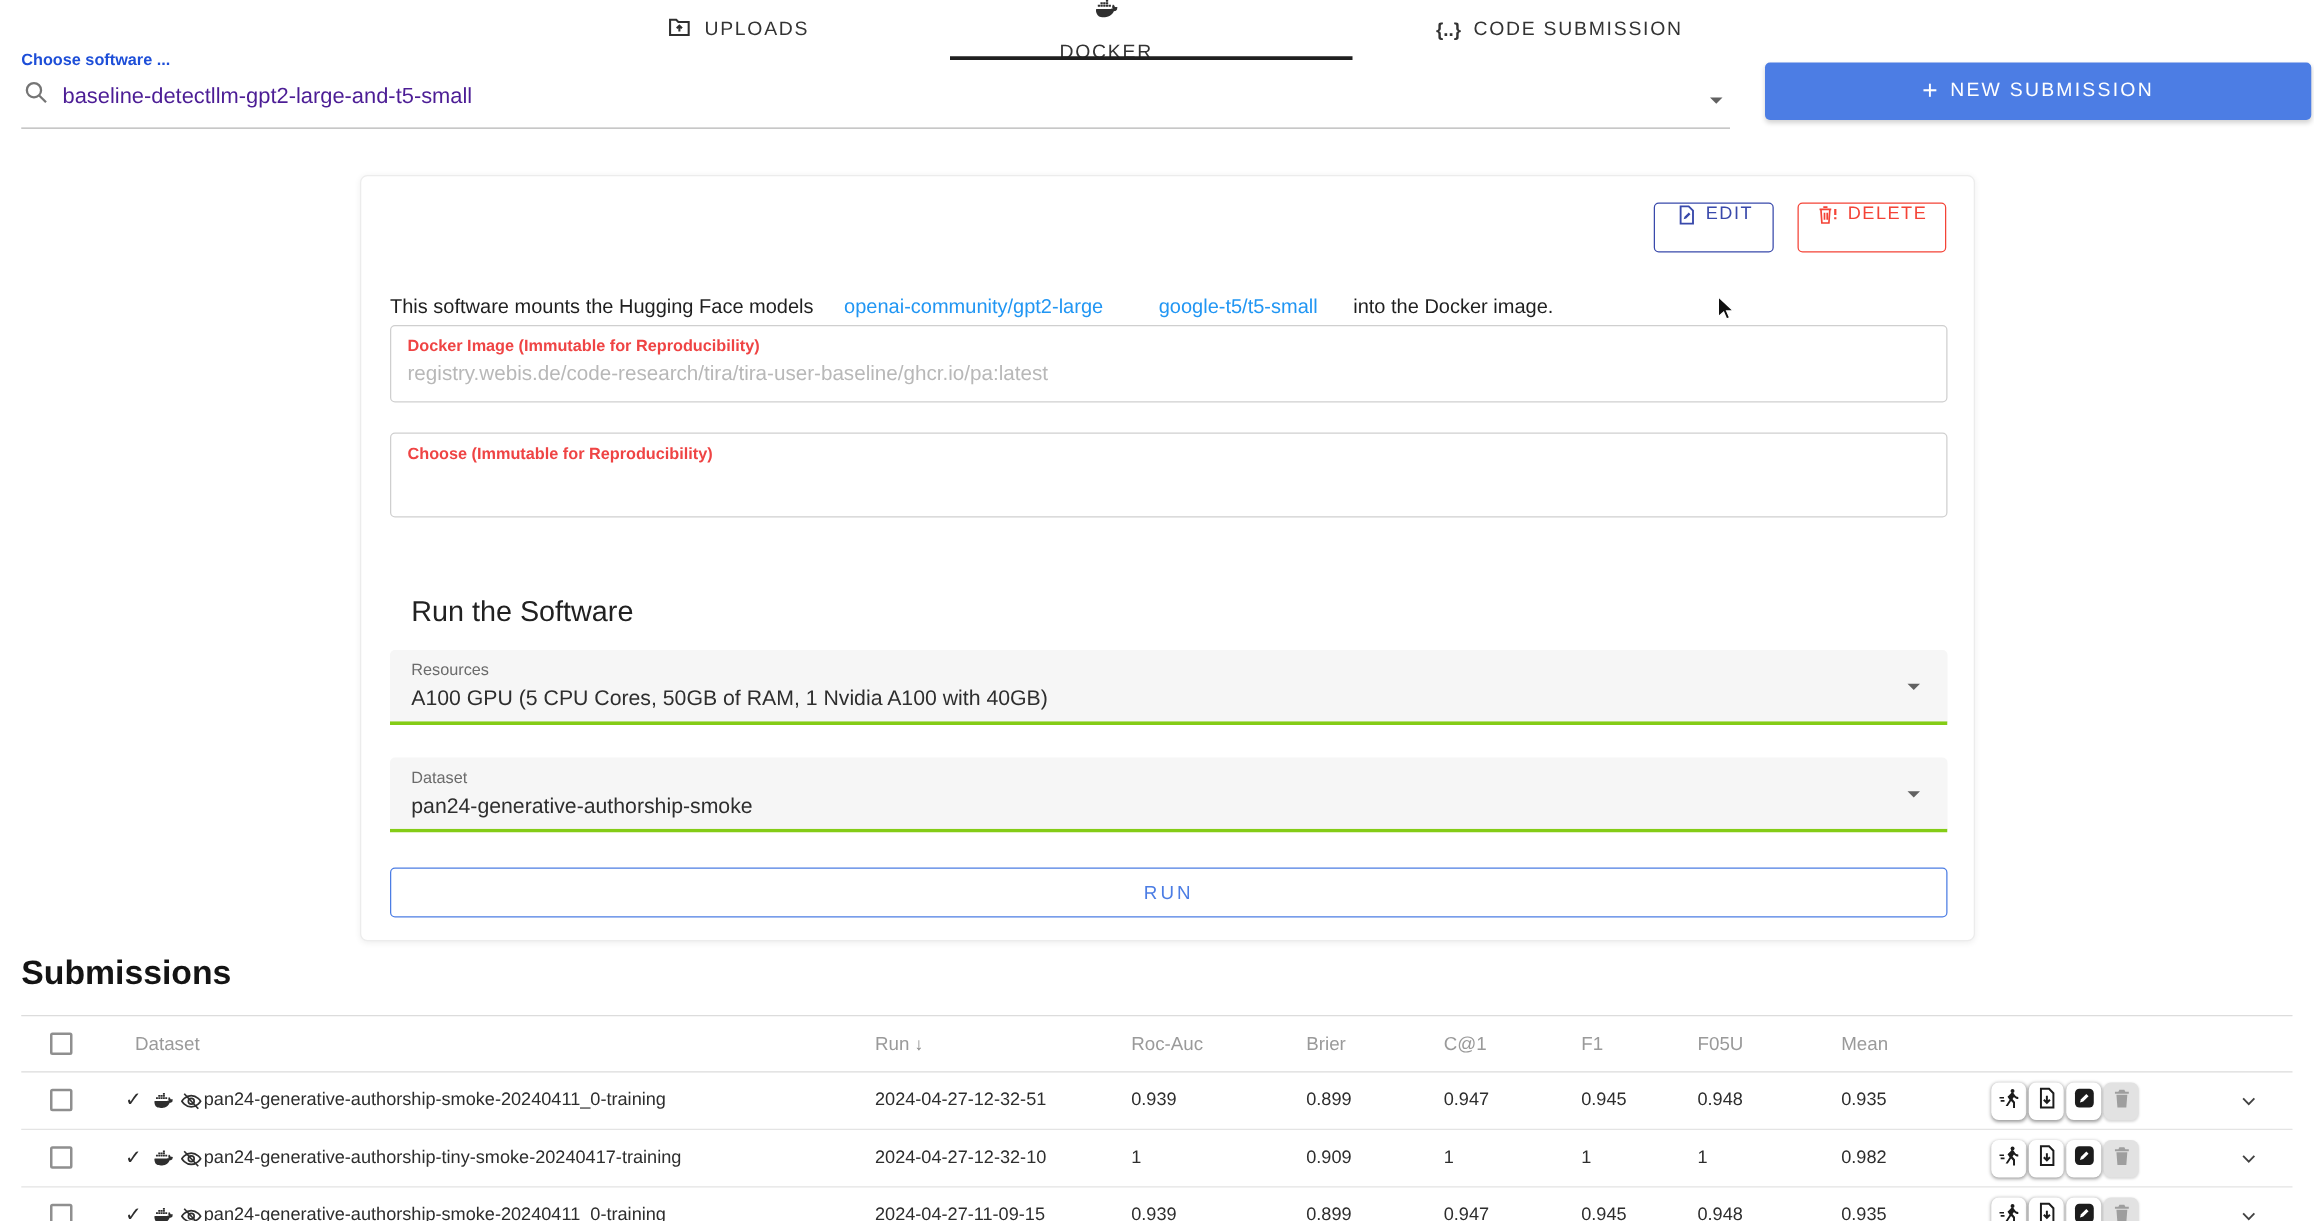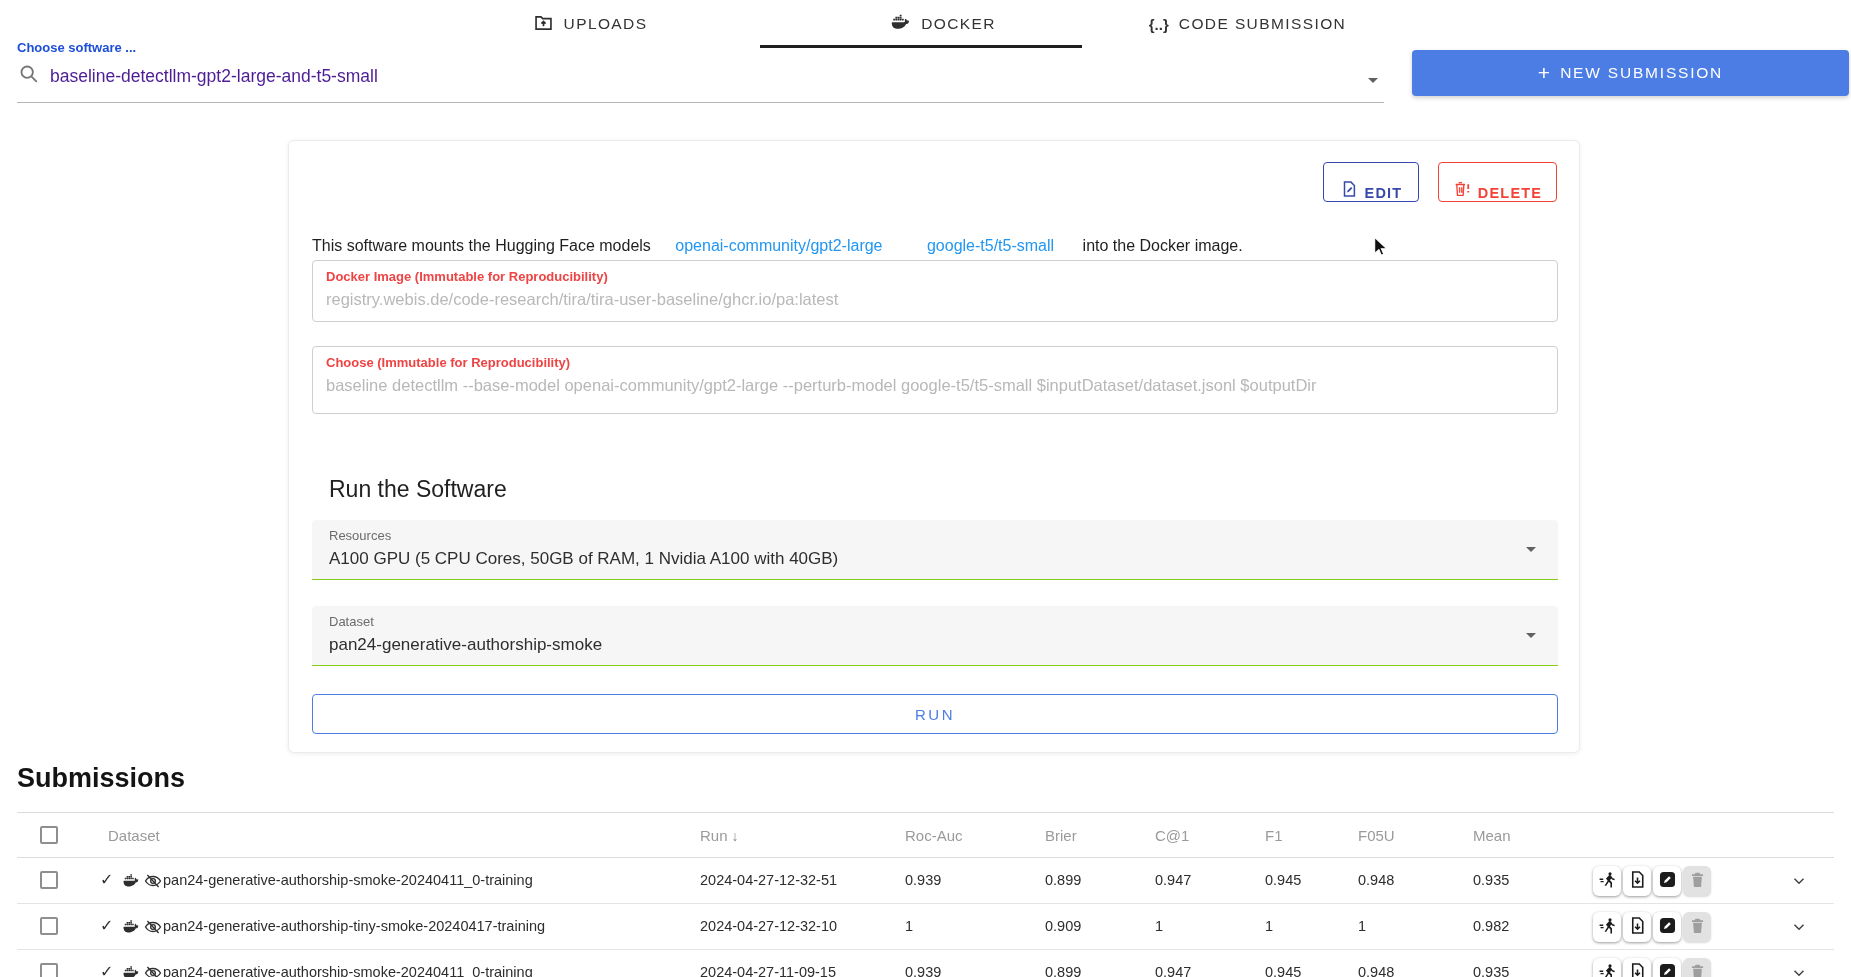--- a/index.html
+++ b/index.html
@@ -20,39 +20,39 @@
   .sw-value { left:50px; top:66px; font-size:17.5px; color:#4c1d95; }
   .sw-underline { left:17px; top:102px; width:1367px; height:1px; background:#b5b5b5; }
   .caret { width:0; height:0; border-left:5px solid transparent; border-right:5px solid transparent;
            border-top:5px solid #616161; }
 
   
   .btn-primary { left:1412px; top:50px; width:437px; height:46px; background:var(--primary-blue,#4c7de4);
     border-radius:4px; color:#fff; display:flex; align-items:center; justify-content:center; gap:10px;
     font-size:15.5px; letter-spacing:1.8px; font-weight:500; box-shadow:0 2px 4px rgba(0,0,0,.18); cursor:pointer; }
   .btn-primary .plus { font-size:21px; font-weight:400; letter-spacing:0; }
-  .btn-outline { height:40px; border-radius:4px; display:flex; align-items:flex-end; justify-content:center;
-    gap:7px; font-size:14.5px; letter-spacing:1.2px; font-weight:700; background:#fff; cursor:pointer; }
+  .btn-outline { height:40px; border-radius:4px; display:flex; align-items:flex-start; justify-content:center;
+    gap:7px; font-size:14.5px; letter-spacing:1.2px; font-weight:400; background:#fff; cursor:pointer; }
   .btn-edit { left:1034px; top:21px; width:96px; border:1px solid var(--edit-indigo,#3949ab); color:var(--edit-indigo,#3949ab); }
   .btn-delete { left:1149px; top:21px; width:119px; border:1px solid var(--delete-red,#f44336); color:var(--delete-red,#f44336); }
   .btn-outline svg { width:18px; height:18px; }
   .btn-run { left:23px; top:553px; width:1246px; height:40px; border:1px solid var(--primary-blue,#4c7de4);
     border-radius:4px; color:var(--primary-blue,#4c7de4); display:flex; align-items:center; justify-content:center;
     font-size:15px; letter-spacing:2.5px; font-weight:500; background:#fff; cursor:pointer; }
 
   
   .card { left:288px; top:140px; width:1292px; height:613px; background:#fff;
     border:1px solid #ececec; border-radius:6px; box-shadow:0 1px 5px rgba(0,0,0,.07); }
   .mount-line { left:23px; top:96px; font-size:16px; color:#1f1f1f; white-space:nowrap; }
   .mount-line a { color:var(--link-blue,#2196f3); text-decoration:none; margin:0 20px; cursor:pointer; }
   .fieldset { border:1px solid #cfcfcf; border-radius:4px; left:23px; width:1246px; background:#fff; }
   .fieldset .flabel { position:absolute; left:13px; top:8px; font-size:13px; font-weight:700; color:#ef4444; }
   .fieldset .fvalue { position:absolute; left:13px; top:29px; font-size:16.5px; color:#b8b8b8; white-space:nowrap; }
   .run-heading { left:40px; top:335px; font-size:23px; color:#212121; }
-  .select { left:23px; width:1246px; height:60px; background:#f6f6f6; border-bottom:1px solid #84cc16;
+  .select { left:23px; width:1246px; height:60px; background:#f6f6f6; border-bottom:3px solid #84cc16;
     border-radius:4px 4px 0 0; cursor:pointer; }
   .select .slabel { position:absolute; left:17px; top:8px; font-size:13px; color:#6b6b6b; }
   .select .svalue { position:absolute; left:17px; top:29px; font-size:17px; color:#2e2e2e; }
   .select .caret { position:absolute; right:22px; top:27px; }
 
   
   .subs-heading { left:17px; top:763px; font-size:27px; font-weight:700; color:#141414; }
   .table { left:17px; top:812px; width:1817px; }
   .thead { position:relative; height:46px; border-top:1px solid #dcdcdc; border-bottom:1px solid #dcdcdc; }
   .hcell { position:absolute; top:14px; font-size:15px; color:#9a9a9a; white-space:nowrap; }
@@ -78,21 +78,21 @@
 <div class="abs tab" style="left:450px;width:280px;">
   <span>
     <svg viewBox="0 0 24 24">
         <path d="M3.5 5.5h5.6l2 2h9.4v12h-17z" fill="none" stroke="#2f2f2f" stroke-width="1.9"></path>
         <path d="M12 16.3v-5.2M9.6 13.3L12 10.9l2.4 2.4" fill="none" stroke="#2f2f2f" stroke-width="1.9"></path>
       </svg>
   </span>
   <span>UPLOADS</span>
 </div>
 
-<div class="abs tab" style="left:782px;width:322px;">
+<div class="abs tab" style="left:724px;width:322px;flex-direction:column;">
   <span>
     <svg viewBox="0 0 24 24" fill="#2f2f2f">
         <path d="M21.81 10.25c-.06-.04-.56-.43-1.64-.43-.28 0-.56.03-.84.08-.21-1.4-1.38-2.11-1.43-2.14l-.29-.17-.18.27c-.24.36-.43.77-.51 1.19-.2.8-.08 1.56.33 2.21-.49.28-1.29.35-1.46.35H2.62c-.34 0-.62.28-.62.63 0 1.15.18 2.3.58 3.38.45 1.19 1.13 2.07 2.01 2.61.99.61 2.61.96 4.44.96.83 0 1.66-.08 2.48-.23 1.14-.21 2.23-.6 3.24-1.17.83-.48 1.57-1.09 2.21-1.8.61-.68 1.09-1.45 1.43-2.27h.12c1.16 0 1.87-.46 2.26-.86.26-.24.45-.53.59-.87l.08-.24-.23-.15M3.85 9.58h1.78c.08 0 .16-.07.16-.16V7.84c0-.08-.07-.16-.16-.16H3.85c-.09 0-.16.07-.16.16v1.58c.01.09.07.16.16.16m2.45 0h1.78c.08 0 .16-.07.16-.16V7.84c0-.08-.07-.16-.16-.16H6.3c-.09 0-.16.07-.16.16v1.58c.01.09.07.16.16.16m2.5 0h1.78c.08 0 .16-.07.16-.16V7.84c0-.08-.07-.16-.16-.16H8.8c-.09 0-.16.07-.16.16v1.58c0 .09.07.16.16.16m2.46 0h1.78c.09 0 .16-.07.16-.16V7.84c0-.08-.07-.16-.16-.16h-1.78c-.08 0-.16.07-.16.16v1.58c0 .09.08.16.16.16M6.3 7.29h1.78c.08 0 .16-.08.16-.16V5.55c0-.08-.07-.16-.16-.16H6.3c-.09 0-.16.07-.16.16v1.58c.01.08.07.16.16.16m2.5 0h1.78c.08 0 .16-.08.16-.16V5.55c0-.08-.07-.16-.16-.16H8.8c-.09 0-.16.07-.16.16v1.58c0 .08.07.16.16.16m2.46 0h1.78c.09 0 .16-.08.16-.16V5.55c0-.08-.07-.16-.16-.16h-1.78c-.08 0-.16.07-.16.16v1.58c0 .08.08.16.16.16m0-2.3h1.78c.09 0 .16-.07.16-.16V3.25c0-.09-.07-.16-.16-.16h-1.78c-.08 0-.16.07-.16.16v1.58c0 .09.08.16.16.16m2.48 4.59h1.78c.09 0 .16-.07.16-.16V7.84c0-.08-.07-.16-.16-.16h-1.78c-.08 0-.16.07-.16.16v1.58c0 .09.08.16.16.16"></path>
       </svg>
   </span>
   <span>DOCKER</span>
 </div>
 <div class="abs tab-underline"></div>
 
 <div class="abs tab" style="left:1085px;width:325px;">
@@ -145,21 +145,20 @@
     <span style="margin-left:4px;">into the Docker image.</span>
   </div>
 
   <div class="abs fieldset" style="top:119px;height:62px;">
     <div class="flabel">Docker Image (Immutable for Reproducibility)</div>
     <div class="fvalue">registry.webis.de/code-research/tira/tira-user-baseline/ghcr.io/pa:latest</div>
   </div>
 
   <div class="abs fieldset" style="top:205px;height:68px;">
     <div class="flabel">Choose (Immutable for Reproducibility)</div>
-    <div class="fvalue">baseline detectllm --base-model openai-community/gpt2-large --perturb-model google-t5/t5-small $inputDataset/dataset.jsonl $outputDir</div>
   </div>
 
   <div class="abs run-heading">Run the Software</div>
 
   <div class="abs select" style="top:379px;">
     <div class="slabel">Resources</div>
     <div class="svalue">A100 GPU (5 CPU Cores, 50GB of RAM, 1 Nvidia A100 with 40GB)</div>
     <div class="caret"></div>
   </div>
 

